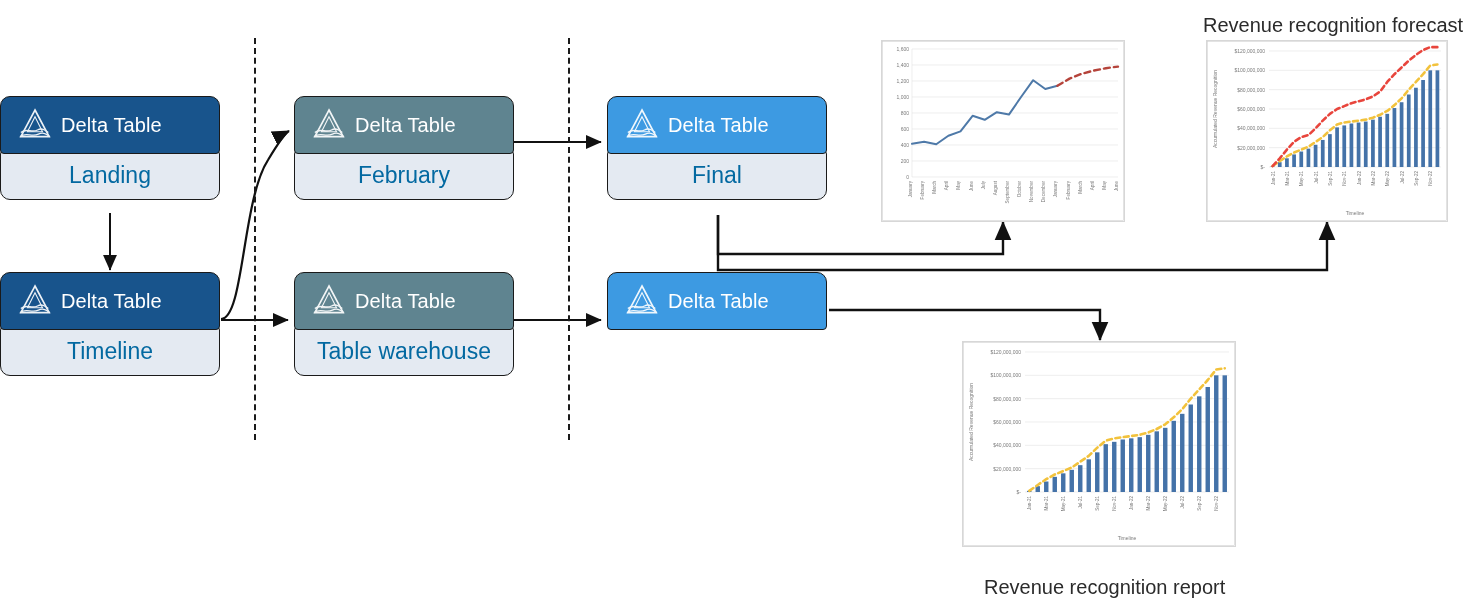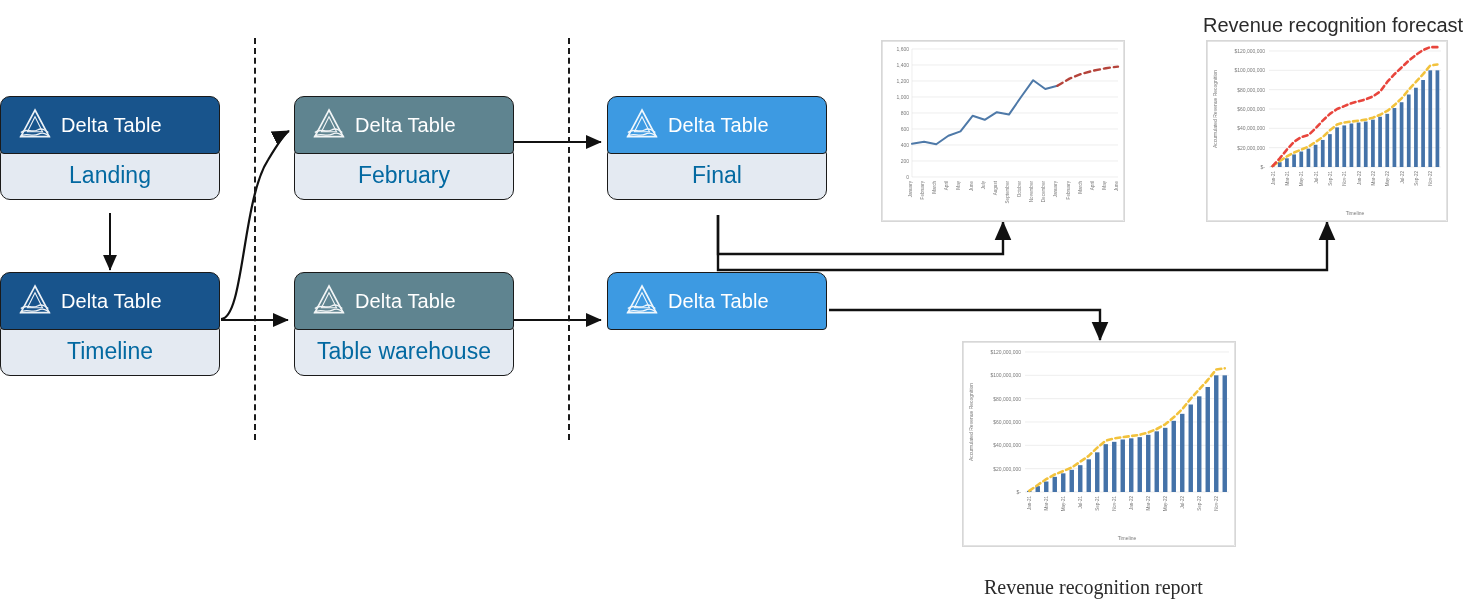--- a/index.html
+++ b/index.html
@@ -157,21 +157,21 @@
         <path d="M24 6 L41 38 L7 38 Z" fill="none" stroke="#fff" stroke-width="2"></path>
         <path d="M24 14 L33 32 L15 32 Z" fill="none" stroke="#fff" stroke-width="1.3"></path>
         <path d="M7 33 C14 27 20 34 27 30 C32 27 36 30 40 33" fill="none" stroke="#fff" stroke-width="1.6"></path>
         <path d="M6 38 C13 32 20 39 28 35 C34 32 38 35 42 38" fill="none" stroke="#fff" stroke-width="1.6"></path>
       </svg>
       <span class="lbl">Delta Table</span>
     </div>
   </div>
 
   <div class="chart-title" style="left:1203px;top:14px;text-align:right;">Revenue recognition forecast</div>
-  <div class="chart-title" style="left:984px;top:576px;font-family:Liberation Serif, serif;">Revenue recognition report</div>
+  <div class="chart-title" style="left:984px;top:576px;">Revenue recognition report</div>
 
   <div class="chart-card" id="chart-sales-forecast" style="left:881px;top:40px;width:244px;height:182px;">
       <svg viewBox="0 0 242 180">
         <line x1="30" y1="136" x2="236" y2="136" class="grid"></line>
         <text x="27" y="138" class="ax" text-anchor="end">0</text>
         <line x1="30" y1="120" x2="236" y2="120" class="grid"></line>
         <text x="27" y="122" class="ax" text-anchor="end">200</text>
         <line x1="30" y1="104" x2="236" y2="104" class="grid"></line>
         <text x="27" y="106" class="ax" text-anchor="end">400</text>
         <line x1="30" y1="88" x2="236" y2="88" class="grid"></line>

